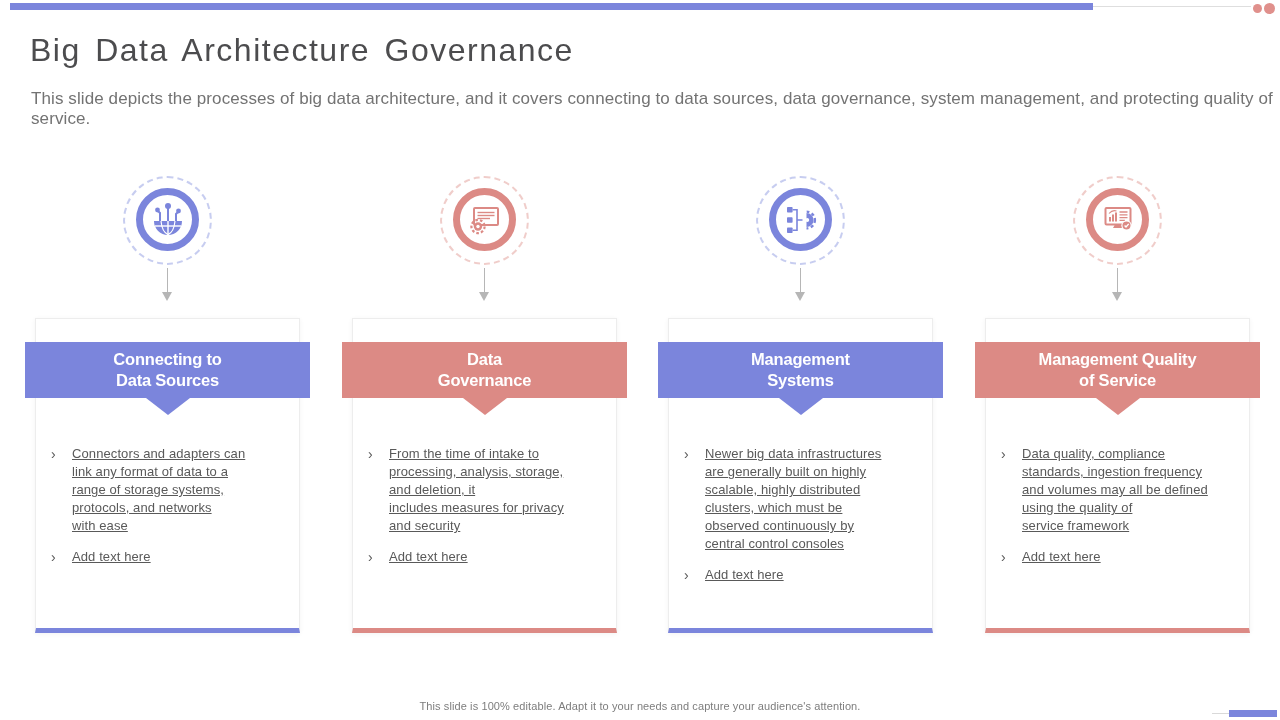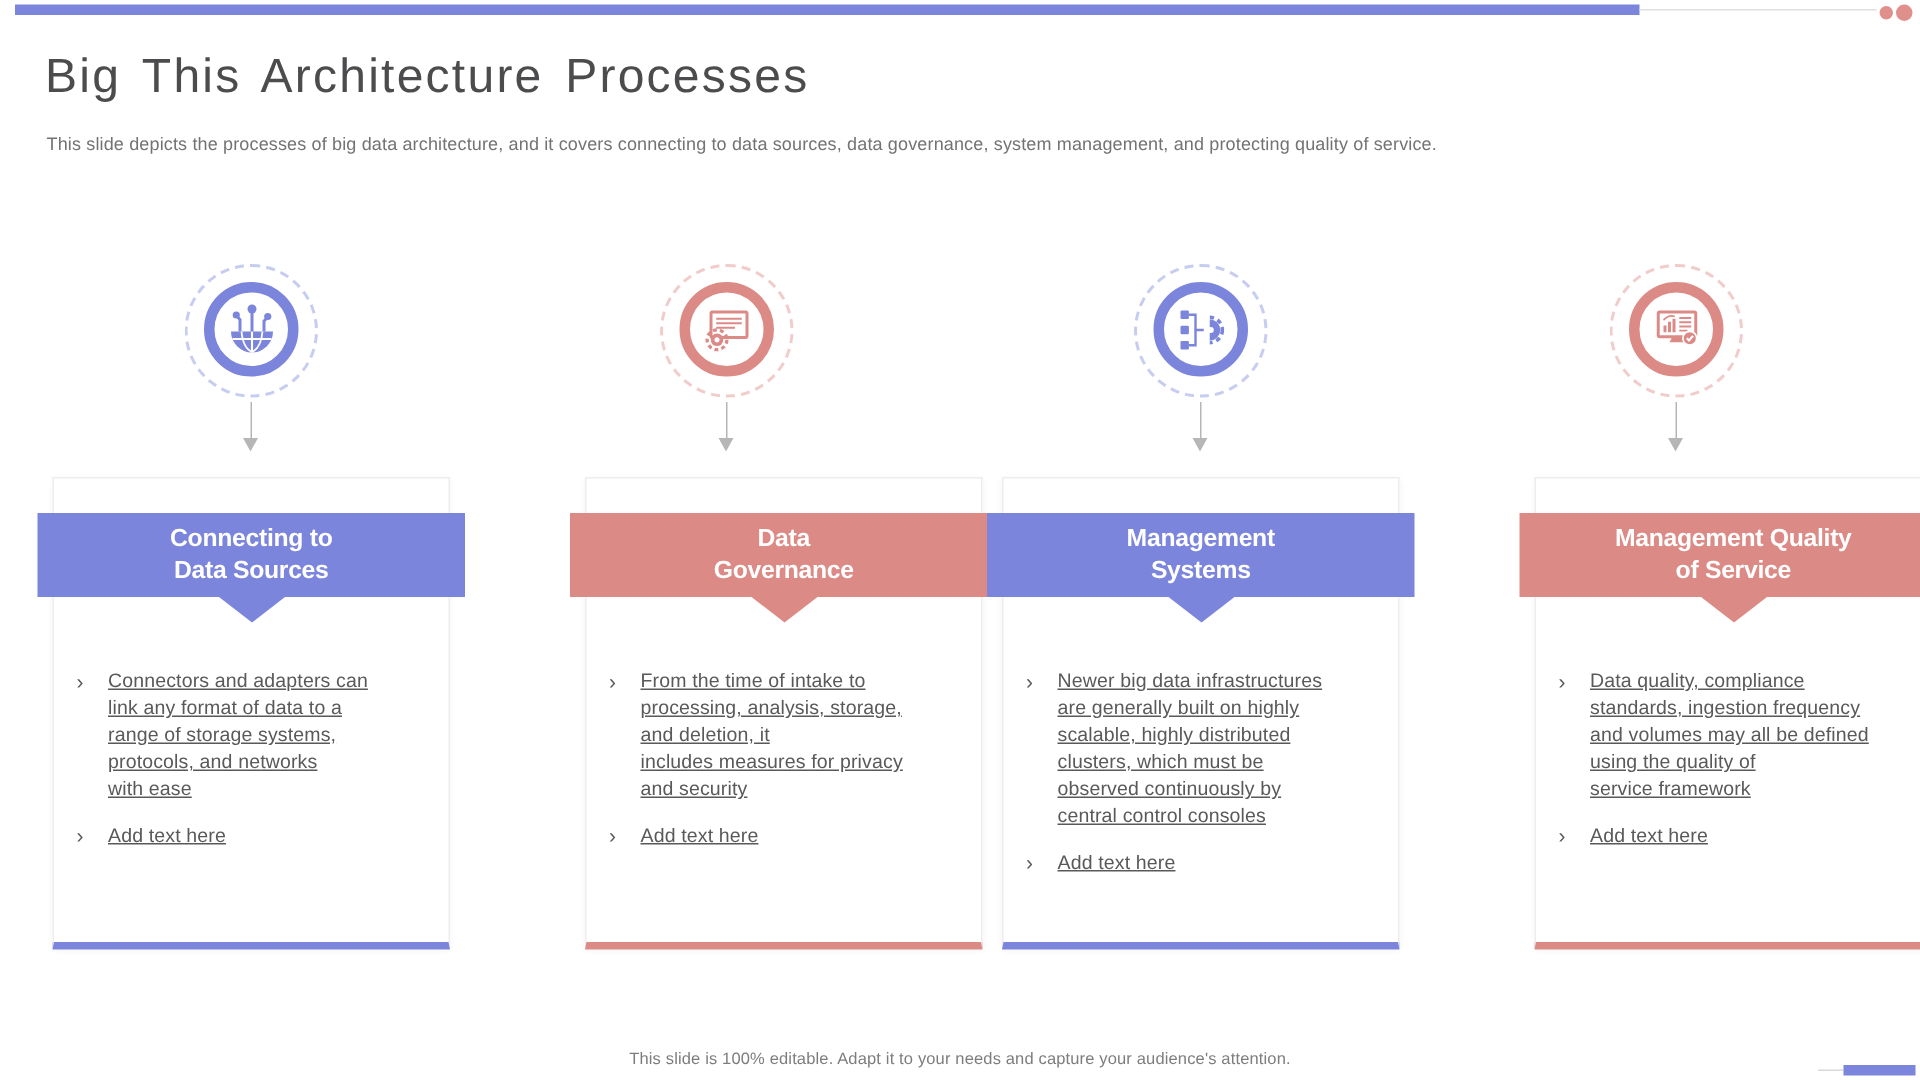--- a/index.html
+++ b/index.html
@@ -11,21 +11,21 @@
   
   .top-bar { position:absolute; left:10px; top:3px; width:1083px; height:7px; background:#7b85dc; }
   .top-line { position:absolute; left:1093px; top:6px; width:158px; height:1px; background:#dedede; }
   .dot { position:absolute; border-radius:50%; background:#e0908c; }
   .dot-small { left:1253px; top:4px; width:9px; height:9px; }
   .dot-large { left:1264px; top:3px; width:11px; height:11px; }
 
   
   .title { position:absolute; left:30px; top:32px; font-size:32px; font-weight:400;
            letter-spacing:1.5px; color:#4c4c4e; word-spacing:4px; }
-  .subtitle { position:absolute; left:31px; top:89px; font-size:12px; color:#737373; letter-spacing:0.1px; }
+  .subtitle { position:absolute; left:31px; top:89px; font-size:17px; color:#737373; letter-spacing:0.1px; }
 
   
   .col { position:absolute; top:170px; width:265px; height:480px; }
   .col.c0 { left:35px; } .col.c1 { left:352px; } .col.c2 { left:668px; } .col.c3 { left:985px; }
 
   .dashed-circle { position:absolute; left:88px; top:6px; width:89px; height:89px; border-radius:50%;
                    border:2px dashed #c7cdf0; background:#fff; }
   .accent-salmon .dashed-circle { border-color:#f0cdca; }
   .ring { position:absolute; left:101px; top:18px; width:63px; height:63px; border-radius:50%;
           border:7px solid #7b85dc; background:#fff; display:flex; align-items:center; justify-content:center; }
@@ -33,21 +33,21 @@
   .glyph { width:40px; height:40px; }
 
   .arrow-line { position:absolute; left:132px; top:98px; width:1px; height:24px; background:#b6b6b6; }
   .arrow-head { position:absolute; left:127px; top:122px; width:0; height:0;
                 border-left:5.5px solid transparent; border-right:5.5px solid transparent;
                 border-top:9px solid #b6b6b6; }
 
   .card { position:absolute; left:0; top:148px; width:265px; height:315px; background:#fff;
           border:1px solid #ededed; border-bottom:5px solid #7b85dc;
           box-shadow:0 1px 5px rgba(0,0,0,0.05); }
-  .accent-salmon .card { border-bottom-color:#dc8a85;margin-left:38px; }
+  .accent-salmon .card { border-bottom-color:#dc8a85; }
 
   .banner { position:absolute; left:-11px; top:23px; width:285px; height:56px; background:#7b85dc;
             color:#fff; font-weight:bold; font-size:16.5px; line-height:21px; text-align:center;
             padding-top:7px; letter-spacing:-0.2px; }
   .accent-salmon .banner { background:#dc8a85; }
   .banner-arrow { position:absolute; left:calc(50% - 22px); top:79px; width:0; height:0;
                   border-left:22px solid transparent; border-right:22px solid transparent;
                   border-top:17px solid #7b85dc; }
   .accent-salmon .banner-arrow { border-top-color:#dc8a85; }
 
@@ -65,21 +65,21 @@
 </head>
 <body>
 
 <div class="slide">
 
   <div class="top-bar"></div>
   <div class="top-line"></div>
   <div class="dot dot-small"></div>
   <div class="dot dot-large"></div>
 
-  <h1 class="title">Big This Architecture Processes</h1>
+  <h1 class="title">Big Data Architecture Governance</h1>
   <p class="subtitle">This slide depicts the processes of big data architecture, and it covers connecting to data sources, data governance, system management, and protecting quality of service.</p>
 
   <div class="col c0 accent-blue">
     <div class="dashed-circle"></div>
     <div class="ring">
       <svg class="glyph" viewBox="0 0 40 40">
         <path d="M6 21 A14 14 0 0 0 34 21 Z" fill="#7b85dc"></path>
         <path d="M7 26 H33" stroke="#fff" stroke-width="1.4" fill="none"></path>
         <path d="M20 21 V35" stroke="#fff" stroke-width="1.4" fill="none"></path>
         <path d="M13 21 Q14 32 20 34.6" stroke="#fff" stroke-width="1.2" fill="none"></path>

